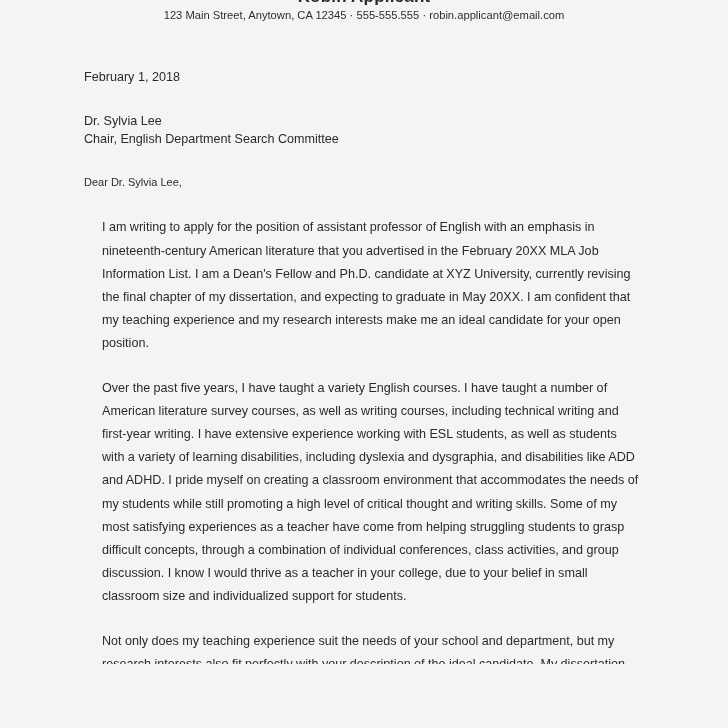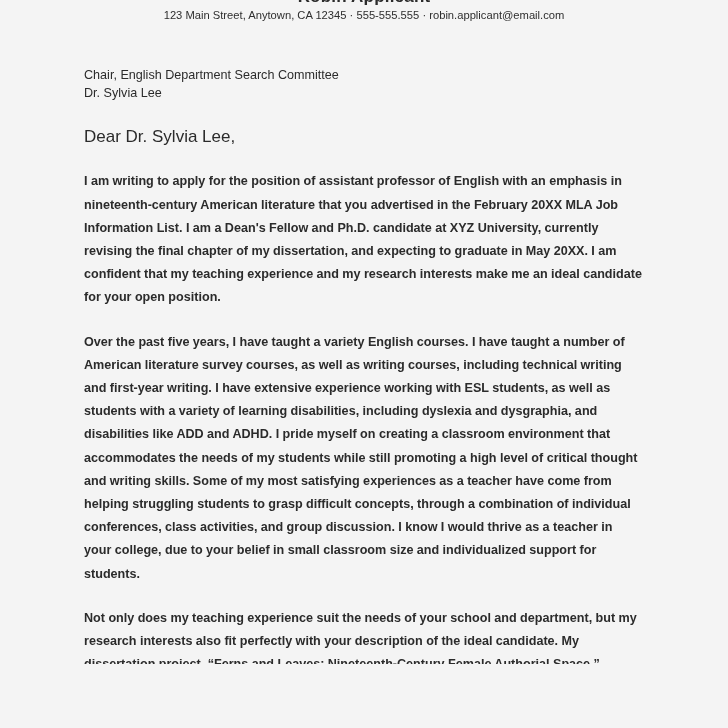--- a/index.html
+++ b/index.html
@@ -71,54 +71,54 @@
     margin: 0 0 23px 0;
   }
   .recipient-line {
     font-size: 12.6px;
     line-height: 18.2px;
     margin: 0;
     white-space: nowrap;
   }
 
   .salutation {
-    font-size: 17px;
+    font-size: 11px;
     line-height: 23px;
     margin: 8px 0 22px 0;
     white-space: nowrap;
   }
 
   .paragraph {
     font-size: 12.6px;
     line-height: 23.2px;
-    margin: 0 0 21px 0;
+    margin: 0 0 21px 18px;
     text-align: left;
     word-spacing: -0.1px;
-    font-weight: bold;
   }
   .paragraph:last-child {
     margin-bottom: 0;
   }
 </style>
 </head>
 <body>
 
 <div class="page">
 
   <div class="letterhead">
     <div class="letterhead-name">Robin Applicant</div>
     <div class="letterhead-contact">123 Main Street, Anytown, CA 12345 · 555-555.555 · robin.applicant@email.com</div>
   </div>
 
   <div class="letter-body">
 
+    <div class="date-line">February 1, 2018</div>
 
     <div class="recipient-block">
+      <div class="recipient-line">Dr. Sylvia Lee</div>
       <div class="recipient-line">Chair, English Department Search Committee</div>
-      <div class="recipient-line">Dr. Sylvia Lee</div>
     </div>
 
     <div class="salutation">Dear Dr. Sylvia Lee,</div>
 
     <p class="paragraph">I am writing to apply for the position of assistant professor of English with an emphasis in nineteenth-century American literature that you advertised in the February 20XX MLA Job Information List. I am a Dean's Fellow and Ph.D. candidate at XYZ University, currently revising the final chapter of my dissertation, and expecting to graduate in May 20XX. I am confident that my teaching experience and my research interests make me an ideal candidate for your open position.</p>
 
     <p class="paragraph">Over the past five years, I have taught a variety English courses. I have taught a number of American literature survey courses, as well as writing courses, including technical writing and first-year writing. I have extensive experience working with ESL students, as well as students with a variety of learning disabilities, including dyslexia and dysgraphia, and disabilities like ADD and ADHD. I pride myself on creating a classroom environment that accommodates the needs of my students while still promoting a high level of critical thought and writing skills. Some of my most satisfying experiences as a teacher have come from helping struggling students to grasp difficult concepts, through a combination of individual conferences, class activities, and group discussion. I know I would thrive as a teacher in your college, due to your belief in small classroom size and individualized support for students.</p>
 
     <p class="paragraph">Not only does my teaching experience suit the needs of your school and department, but my research interests also fit perfectly with your description of the ideal candidate. My dissertation project, “Ferns and Leaves: Nineteenth-Century Female Authorial Space,” examines the rise and development of American female authors in the 1840s and 1850s, with a particular focus on patterns of magazine publication. I argue that, rather than being submissive to the requirements of the editor or publisher, female authors, in fact, developed a more transparently reciprocal relationship between themselves and their readers than previously has been assumed. I apply recent print-culture and book-history theory to my readings of novels, magazine articles, letters, and diary entries by various female authors, with a particular focus on Sara Willis (known by her pseudonym Fanny Fern). I plan to develop my dissertation into a</p>
 

